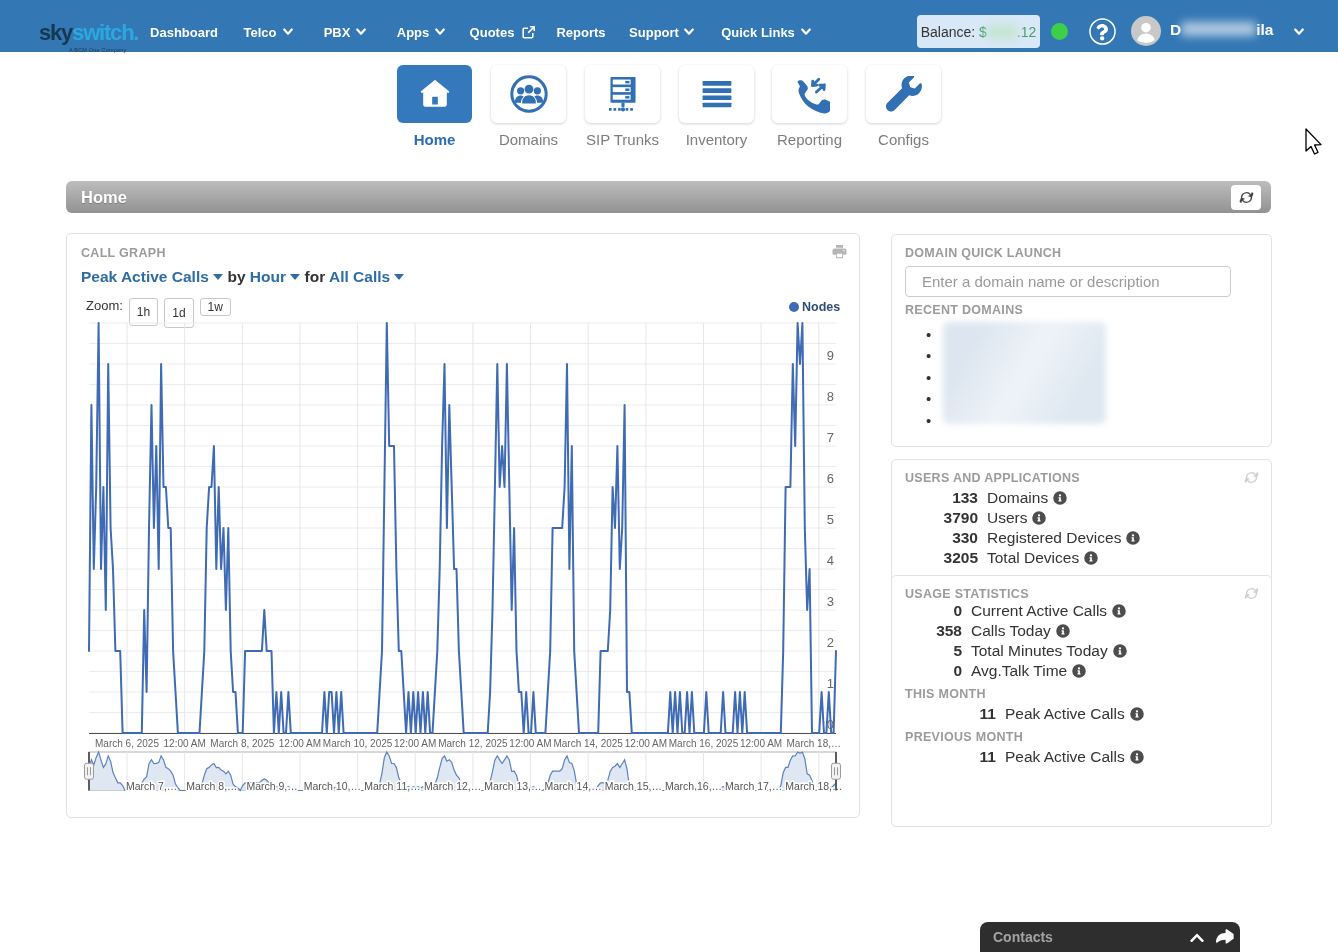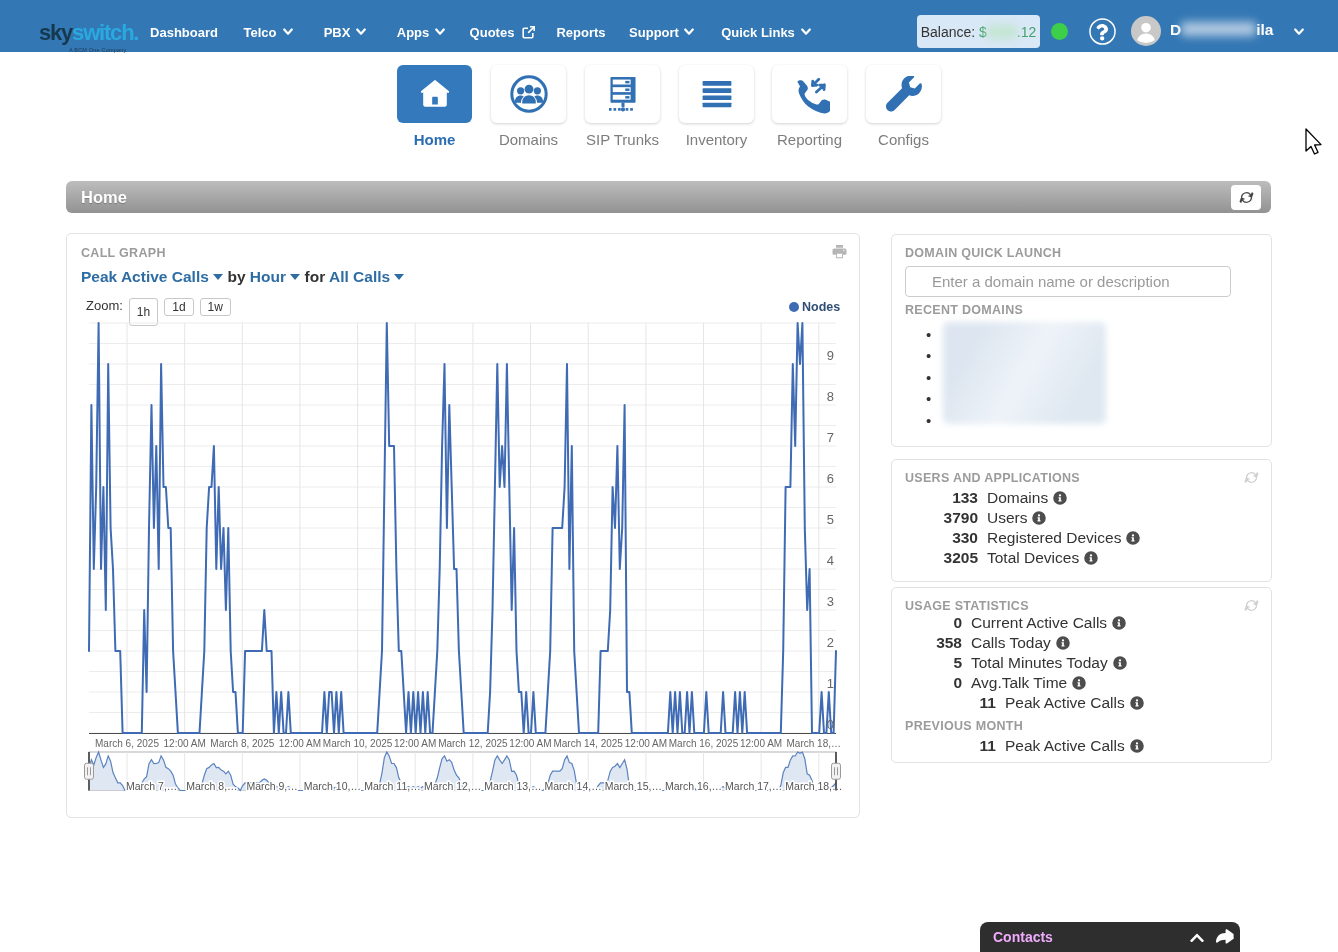--- a/index.html
+++ b/index.html
@@ -30,30 +30,30 @@
 .hbar .t{color:#fff;font-weight:bold;font-size:16.5px;margin-left:15px;text-shadow:0 1px 1px rgba(0,0,0,.25)}
 .rbtn{position:absolute;left:1231px;top:185px;width:30px;height:25px;background:#fff;border-radius:4px;display:flex;align-items:center;justify-content:center}
 
 .panel{position:absolute;background:#fff;border:1px solid #e2e2e2;border-radius:5px}
 .ptitle{font-size:12.5px;font-weight:bold;color:#9b9b9b;letter-spacing:.3px}
 
 #chartp{left:66px;top:233px;width:794px;height:585px}
 
 #quickp{left:891px;top:234px;width:381px;height:213px}
 #usersp{left:891px;top:459px;width:381px;height:123px}
-#usagep{left:891px;top:587px;width:381px;height:176px}
-.qinput{position:absolute;left:13px;top:31px;width:326px;height:31px;border:1px solid #ccc;border-radius:4px;color:#9a9a9a;font-size:15px;display:flex;align-items:center;padding-left:26px}
+#usagep{left:891px;top:575px;width:381px;height:252px}
+.qinput{position:absolute;left:13px;top:31px;width:326px;height:31px;border:1px solid #ccc;border-radius:4px;color:#9a9a9a;font-size:15px;display:flex;align-items:center;padding-left:16px}
 .srow{font-size:15.5px;color:#333;height:20px;line-height:20px;white-space:nowrap}
 .snum{display:inline-block;text-align:right;font-weight:bold;margin-right:9px}
 .slab{margin-right:5px}
 .sect{font-size:12.5px;font-weight:bold;color:#9b9b9b;height:23px;line-height:26px;letter-spacing:.3px}
 .prefresh{position:absolute;right:12px;top:10px}
 
 .contacts{position:absolute;left:980px;top:922px;width:260px;height:30px;background:#2e2e2e;border-radius:8px 8px 0 0;display:flex;align-items:center}
-.contacts .t{color:#f0abfc;font-size:14px;font-weight:bold;margin-left:13px}
+.contacts .t{color:#a3a3a3;font-size:14px;font-weight:bold;margin-left:13px}
 </style></head>
 <body>
 <div class="navbar">
   <div class="logo"><span class="a">sky</span><span class="b">switch.</span><span class="tag">A BCM One Company</span></div>
   <span class="mi" style="left:184px">Dashboard</span>
   <span class="mi" style="left:260px">Telco</span>
     <span class="mc" style="left:283px"><svg width="10" height="8" viewBox="0 0 10 8">
         <polyline points="1.2,1.5 5,5.7 8.8,1.5" fill="none" stroke="#fff" stroke-width="2.2" stroke-linecap="round" stroke-linejoin="round"></polyline>
       </svg></span>
   <span class="mi" style="left:337px">PBX</span>
@@ -183,21 +183,21 @@
     <span style="color:#2e6da4">Peak Active Calls <svg width="10" height="6" viewBox="0 0 10 6" style="vertical-align:2px">
           <polygon points="0,0 10,0 5,6" fill="#2e6da4"></polygon>
         </svg></span> by <span style="color:#2e6da4">Hour <svg width="10" height="6" viewBox="0 0 10 6" style="vertical-align:2px">
           <polygon points="0,0 10,0 5,6" fill="#2e6da4"></polygon>
         </svg></span> for <span style="color:#2e6da4">All Calls <svg width="10" height="6" viewBox="0 0 10 6" style="vertical-align:2px">
           <polygon points="0,0 10,0 5,6" fill="#2e6da4"></polygon>
         </svg></span>
   </div>
   <div style="position:absolute;left:19px;top:64px;font-size:13px;color:#333;display:flex;align-items:flex-start">Zoom:
     <span style="border:1px solid #c8c8c8;border-radius:3px;font-size:12px;padding:6px 7px;margin-left:6px">1h</span>
-    <span style="border:1px solid #c8c8c8;border-radius:3px;font-size:12px;padding:1px 7px;margin-left:6px">1d</span>
+    <span style="border:1px solid #c8c8c8;border-radius:3px;font-size:12px;padding:7px 7px;margin-left:6px">1d</span>
     <span style="border:1px solid #c8c8c8;border-radius:3px;font-size:12px;padding:1px 7px;margin-left:6px">1w</span>
   </div>
   <div style="position:absolute;left:722px;top:66px;font-size:12.5px;font-weight:bold;color:#2f4d75;display:flex;align-items:center"><span style="width:10px;height:10px;border-radius:50%;background:#3f6bb4;display:inline-block;margin-right:3px"></span>Nodes</div>
   <svg width="794" height="585" viewBox="0 0 794 585" style="position:absolute;left:0;top:0;font-family:'Liberation Sans',sans-serif">
 <line x1="22" y1="499.0" x2="769" y2="499.0" stroke="#ececec" stroke-width="1"></line>
       <line x1="22" y1="478.5" x2="769" y2="478.5" stroke="#ececec" stroke-width="1"></line>
       <line x1="22" y1="458.0" x2="769" y2="458.0" stroke="#ececec" stroke-width="1"></line>
       <line x1="22" y1="437.5" x2="769" y2="437.5" stroke="#ececec" stroke-width="1"></line>
       <line x1="22" y1="417.0" x2="769" y2="417.0" stroke="#ececec" stroke-width="1"></line>
       <line x1="22" y1="396.5" x2="769" y2="396.5" stroke="#ececec" stroke-width="1"></line>
@@ -337,20 +337,21 @@
         </svg></div>
       <div class="srow"><span class="snum" style="width:70px">358</span><span class="slab">Calls Today</span><svg width="14" height="14" viewBox="0 0 512 512" style="vertical-align:-2px">
           <path fill="#4d4d4d" d="M256 8a248 248 0 1 0 0 496 248 248 0 0 0 0-496zm0 110a42 42 0 1 1 0 84 42 42 0 0 1 0-84zm56 254c0 7-5 12-12 12h-88c-7 0-12-5-12-12v-24c0-7 5-12 12-12h12v-64h-12c-7 0-12-5-12-12v-24c0-7 5-12 12-12h64c7 0 12 5 12 12v100h12c7 0 12 5 12 12v24z"></path>
         </svg></div>
       <div class="srow"><span class="snum" style="width:70px">5</span><span class="slab">Total Minutes Today</span><svg width="14" height="14" viewBox="0 0 512 512" style="vertical-align:-2px">
           <path fill="#4d4d4d" d="M256 8a248 248 0 1 0 0 496 248 248 0 0 0 0-496zm0 110a42 42 0 1 1 0 84 42 42 0 0 1 0-84zm56 254c0 7-5 12-12 12h-88c-7 0-12-5-12-12v-24c0-7 5-12 12-12h12v-64h-12c-7 0-12-5-12-12v-24c0-7 5-12 12-12h64c7 0 12 5 12 12v100h12c7 0 12 5 12 12v24z"></path>
         </svg></div>
       <div class="srow"><span class="snum" style="width:70px">0</span><span class="slab">Avg.Talk Time</span><svg width="14" height="14" viewBox="0 0 512 512" style="vertical-align:-2px">
           <path fill="#4d4d4d" d="M256 8a248 248 0 1 0 0 496 248 248 0 0 0 0-496zm0 110a42 42 0 1 1 0 84 42 42 0 0 1 0-84zm56 254c0 7-5 12-12 12h-88c-7 0-12-5-12-12v-24c0-7 5-12 12-12h12v-64h-12c-7 0-12-5-12-12v-24c0-7 5-12 12-12h64c7 0 12 5 12 12v100h12c7 0 12 5 12 12v24z"></path>
         </svg></div>
+      <div class="sect" style="margin-left:13px">THIS MONTH</div>
       <div class="srow"><span class="snum" style="width:104px">11</span><span class="slab">Peak Active Calls</span><svg width="14" height="14" viewBox="0 0 512 512" style="vertical-align:-2px">
           <path fill="#4d4d4d" d="M256 8a248 248 0 1 0 0 496 248 248 0 0 0 0-496zm0 110a42 42 0 1 1 0 84 42 42 0 0 1 0-84zm56 254c0 7-5 12-12 12h-88c-7 0-12-5-12-12v-24c0-7 5-12 12-12h12v-64h-12c-7 0-12-5-12-12v-24c0-7 5-12 12-12h64c7 0 12 5 12 12v100h12c7 0 12 5 12 12v24z"></path>
         </svg></div>
       <div class="sect" style="margin-left:13px">PREVIOUS MONTH</div>
       <div class="srow"><span class="snum" style="width:104px">11</span><span class="slab">Peak Active Calls</span><svg width="14" height="14" viewBox="0 0 512 512" style="vertical-align:-2px">
           <path fill="#4d4d4d" d="M256 8a248 248 0 1 0 0 496 248 248 0 0 0 0-496zm0 110a42 42 0 1 1 0 84 42 42 0 0 1 0-84zm56 254c0 7-5 12-12 12h-88c-7 0-12-5-12-12v-24c0-7 5-12 12-12h12v-64h-12c-7 0-12-5-12-12v-24c0-7 5-12 12-12h64c7 0 12 5 12 12v100h12c7 0 12 5 12 12v24z"></path>
         </svg></div>  
     </div>
 </div>
 

